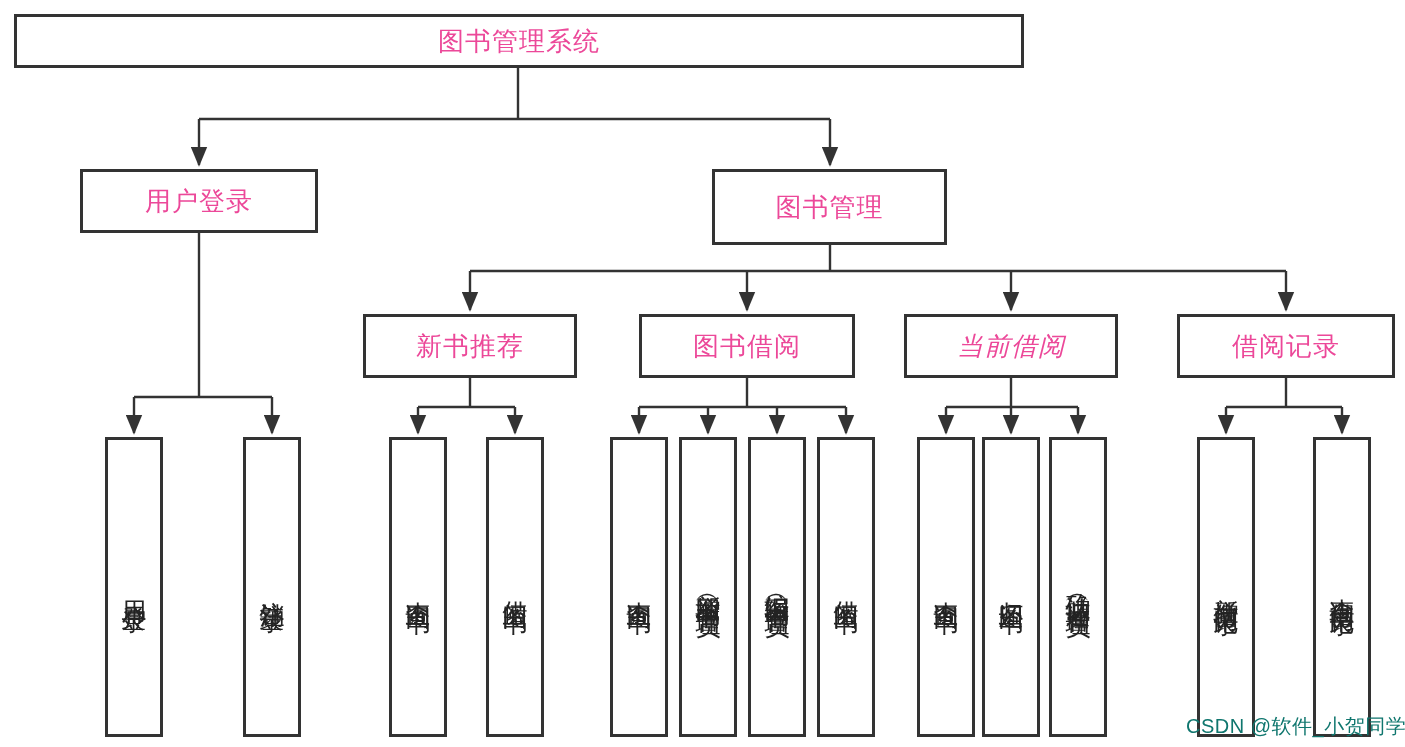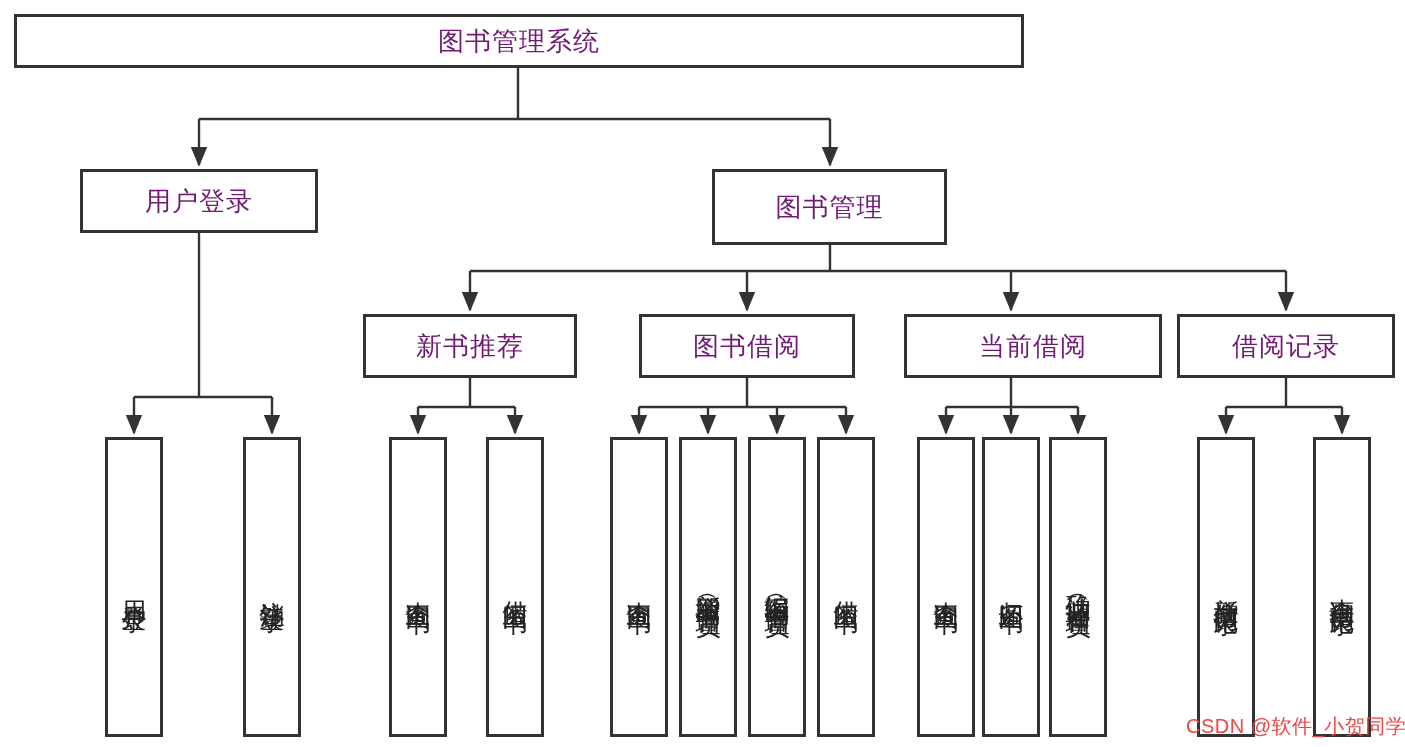--- a/index.html
+++ b/index.html
@@ -10,39 +10,39 @@
     font-family:"Liberation Sans","DejaVu Sans",sans-serif;
     overflow:hidden;
   }
   .wires{position:absolute;left:0;top:0;}
   .box{
     position:absolute;
     box-sizing:border-box;
     background:#ffffff;
     border:3px solid #333333;
     display:flex;align-items:center;justify-content:center;
-    font-size:26px;color:#701a75;letter-spacing:1px;
+    font-size:26px;color:#ec4899;letter-spacing:1px;
     white-space:nowrap;
   }
   .leaf{
     position:absolute;
     box-sizing:border-box;
     background:#ffffff;
     border:3px solid #333333;
     display:flex;align-items:center;justify-content:center;
     writing-mode:vertical-rl;
     text-orientation:mixed;
     font-size:25px;color:#232323;letter-spacing:3px;
     line-height:1;
   }
   .watermark{
     position:absolute;
     left:1186px;top:713px;
     font-size:20px;
-    color:#ef4444;
+    color:#0f766e;
     letter-spacing:0.5px;
     z-index:5;
     white-space:nowrap;
   }
 </style>
 </head>
 <body>
 
 <div class="stage">
 
@@ -96,21 +96,21 @@
     </g>
   </svg>
 
   <div class="box" style="left:14px;top:14px;width:1010px;height:54px;">图书管理系统</div>
 
   <div class="box" style="left:80px;top:169px;width:238px;height:64px;">用户登录</div>
   <div class="box" style="left:712px;top:169px;width:235px;height:76px;">图书管理</div>
 
   <div class="box" style="left:639px;top:314px;width:216px;height:64px;">图书借阅</div>
   <div class="box" style="left:363px;top:314px;width:214px;height:64px;">新书推荐</div>
-  <div class="box" style="left:904px;top:314px;width:258px;height:64px;">当前借阅</div>
+  <div class="box" style="left:904px;top:314px;width:214px;height:64px;font-style:italic;">当前借阅</div>
   <div class="box" style="left:1177px;top:314px;width:218px;height:64px;">借阅记录</div>
 
   <div class="leaf" style="left:105px;top:437px;width:58px;height:300px;">用户登录</div>
   <div class="leaf" style="left:243px;top:437px;width:58px;height:300px;">注销登录</div>
 
   <div class="leaf" style="left:389px;top:437px;width:58px;height:300px;">查询图书</div>
   <div class="leaf" style="left:486px;top:437px;width:58px;height:300px;">借阅图书</div>
 
   <div class="leaf" style="left:610px;top:437px;width:58px;height:300px;">查询图书</div>
   <div class="leaf" style="left:679px;top:437px;width:58px;height:300px;">新增图书（管理员）</div>

